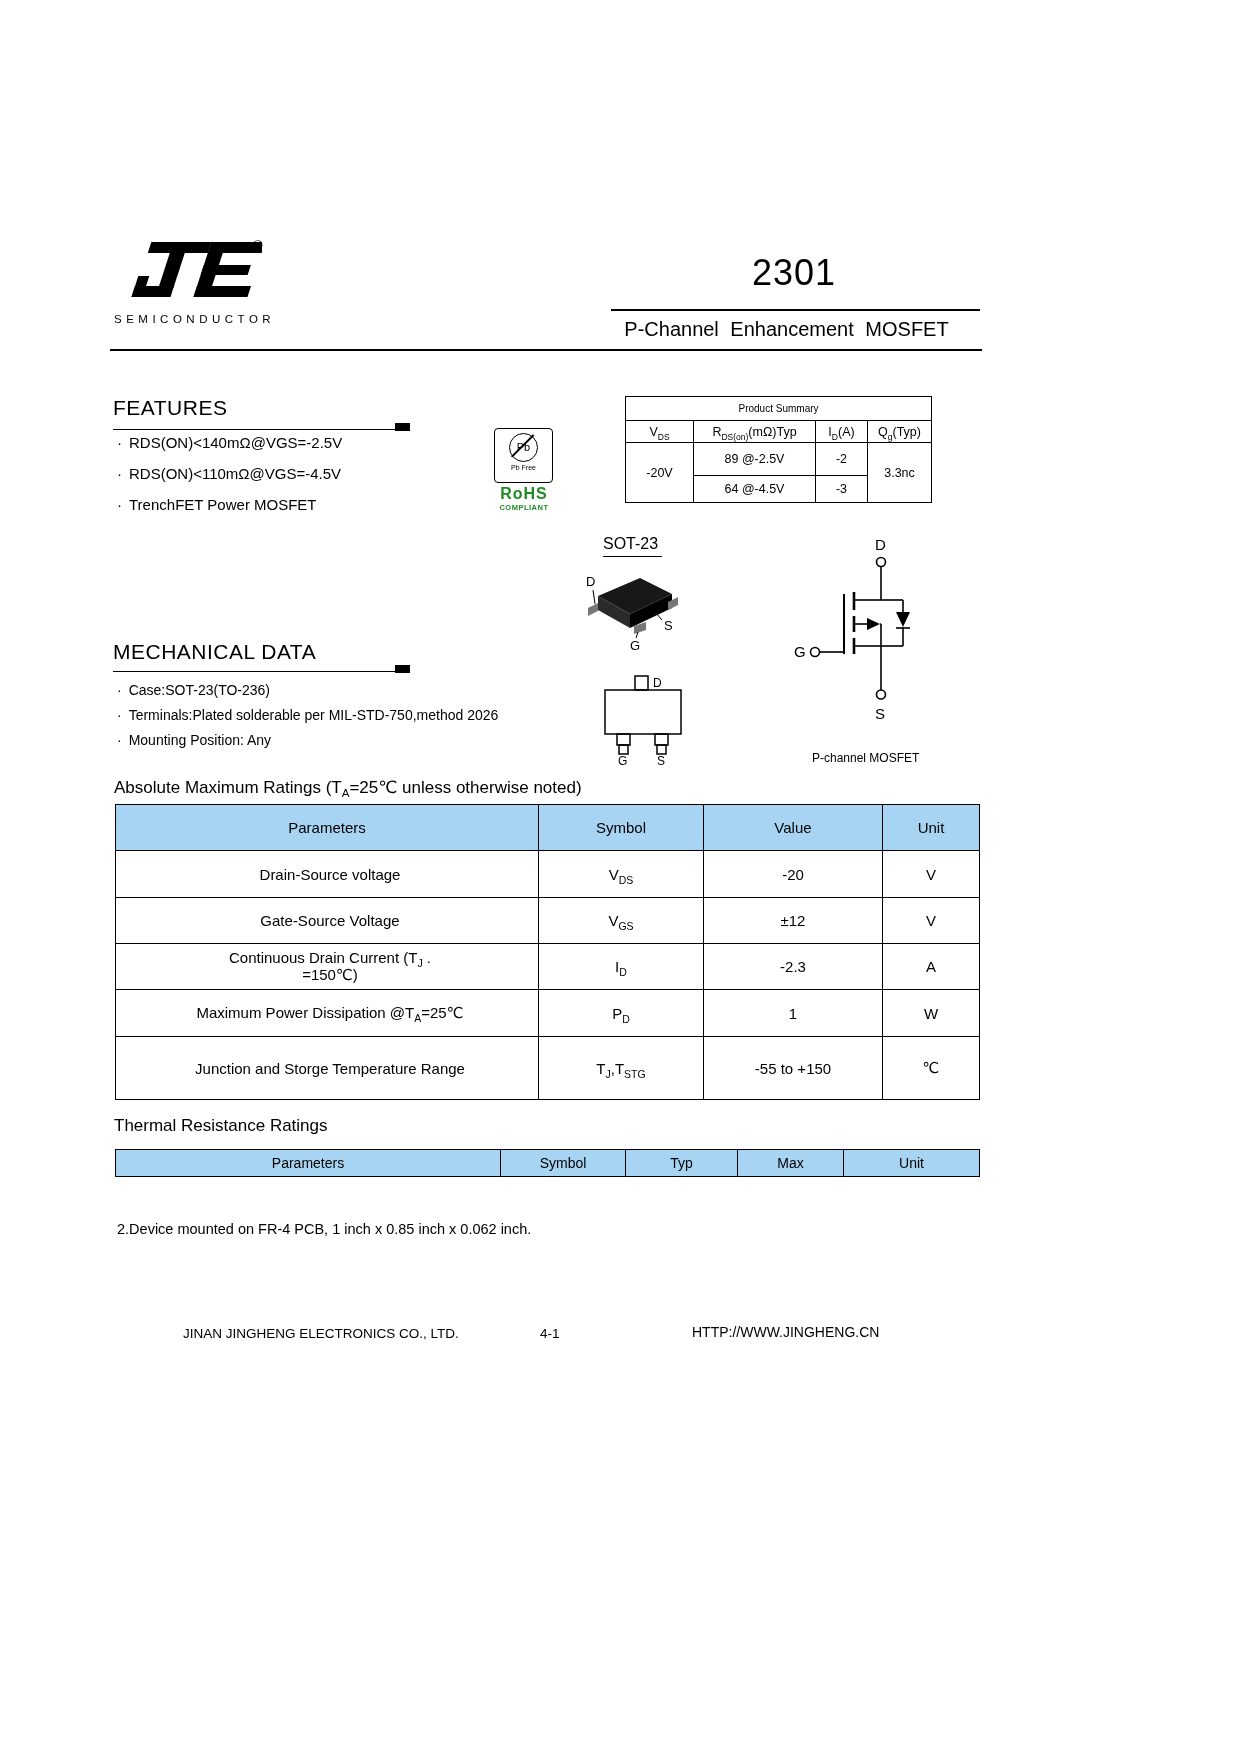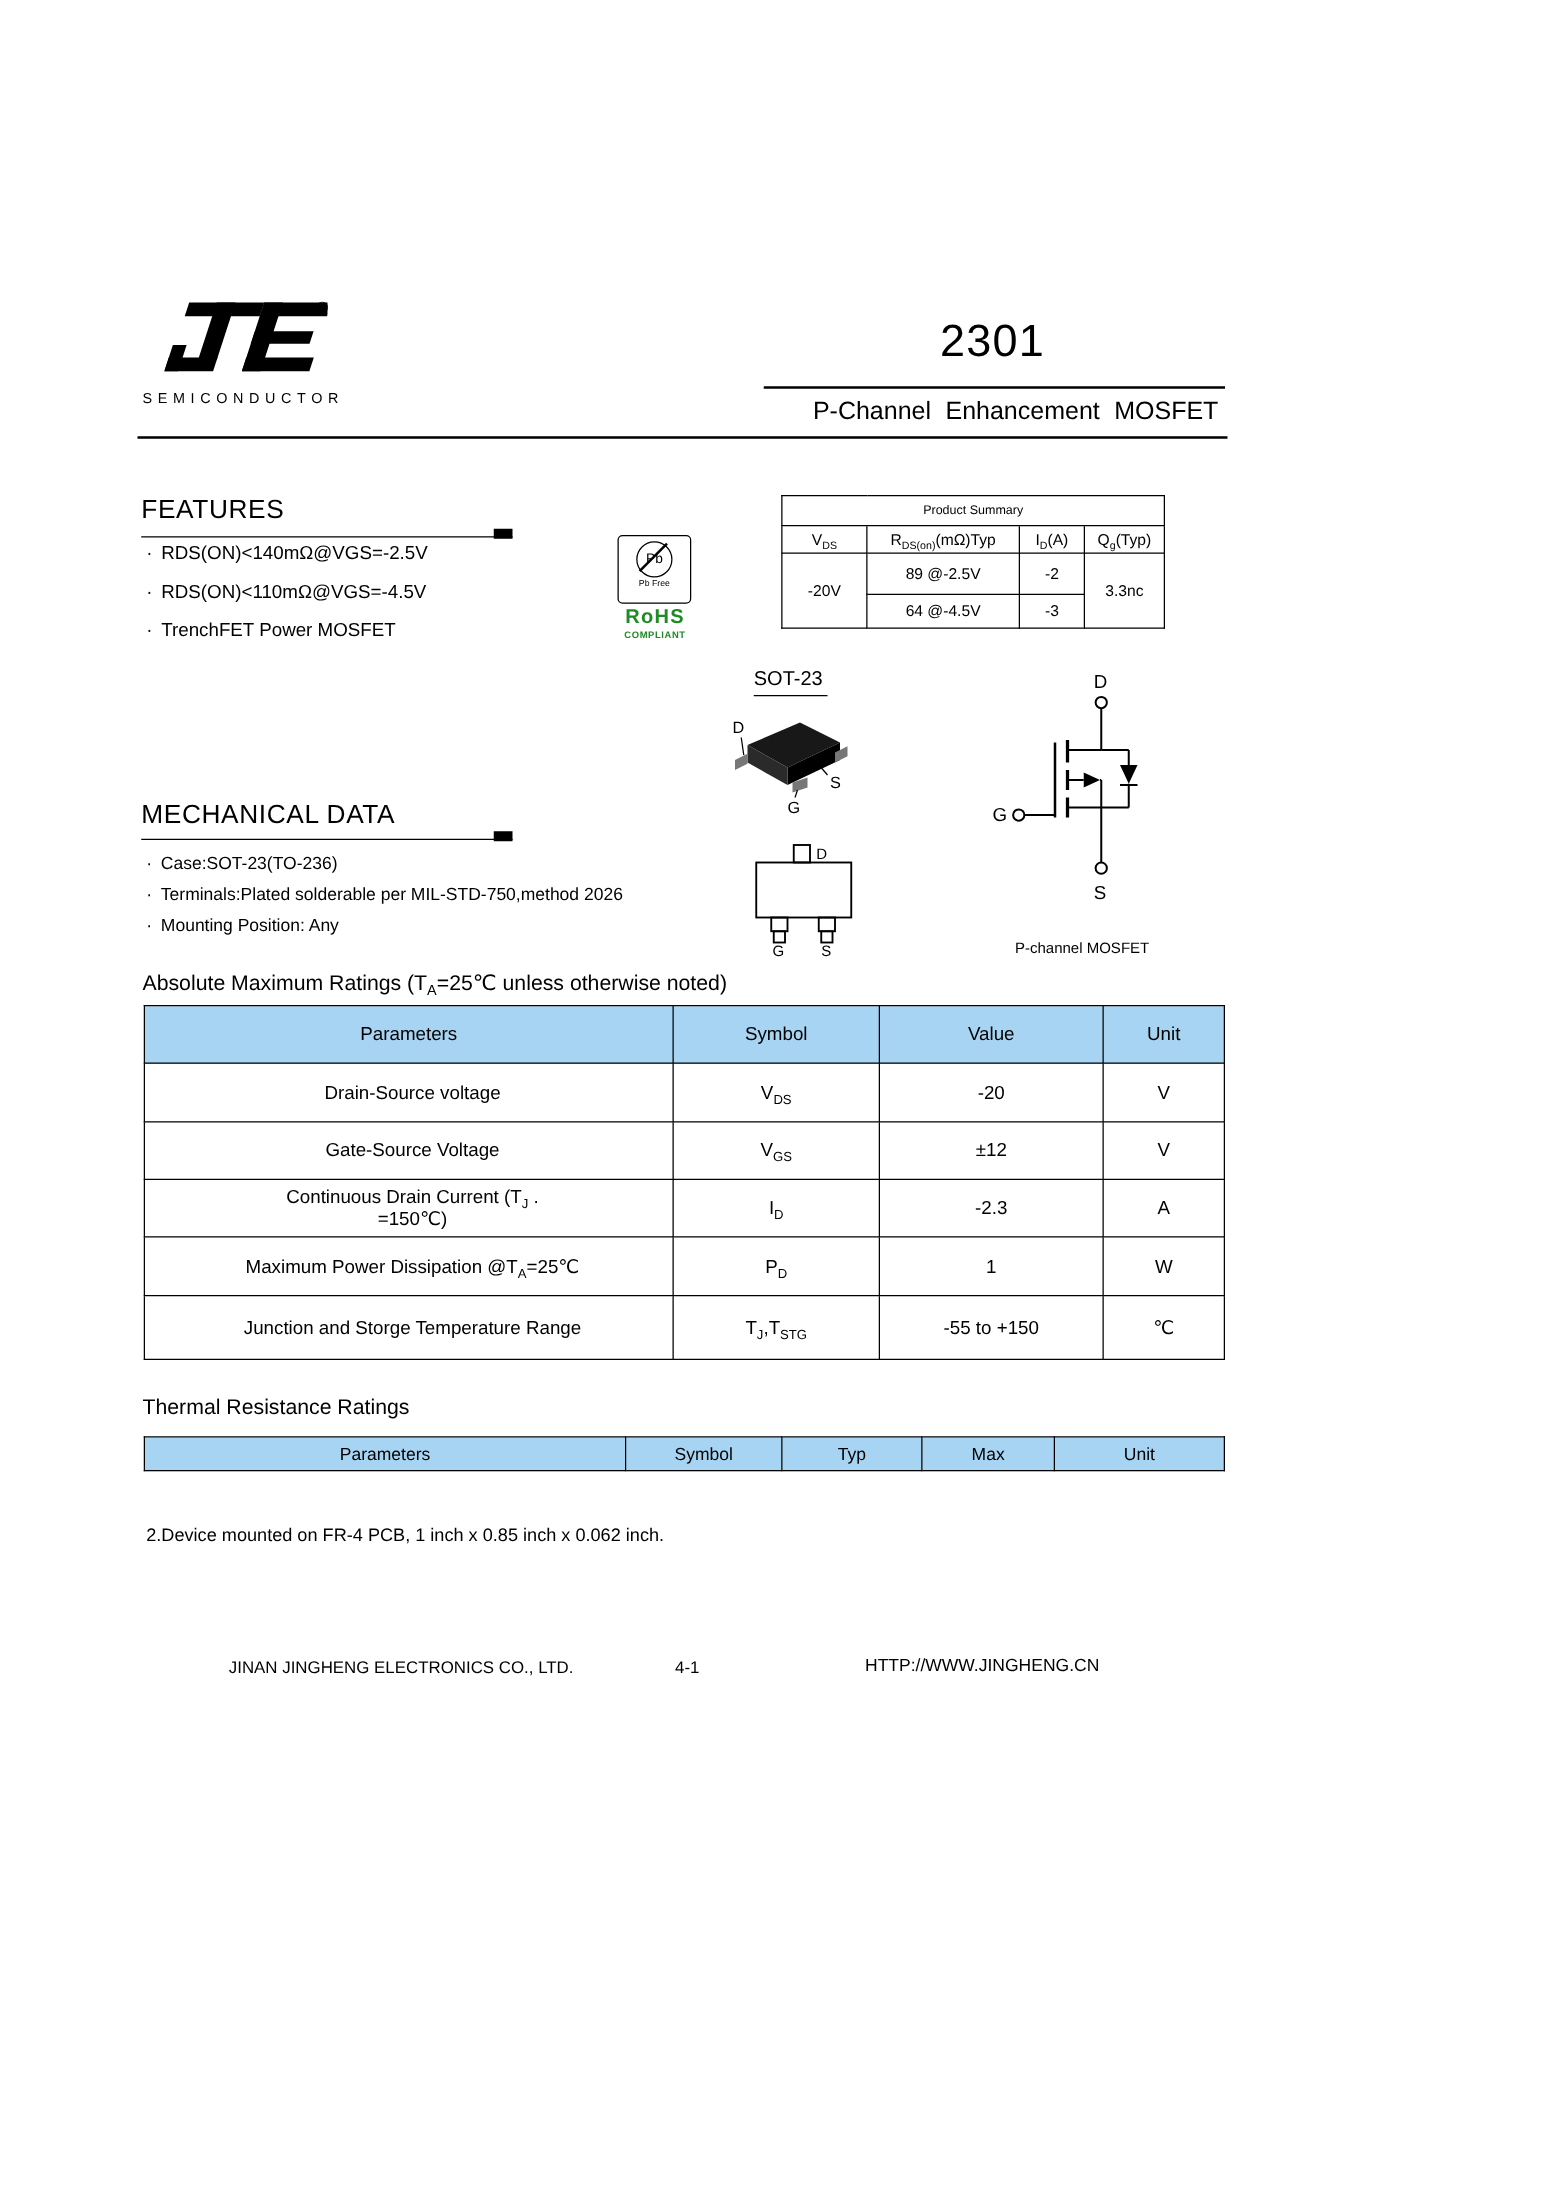--- a/index.html
+++ b/index.html
@@ -10,21 +10,21 @@
   sup{font-size:0.62em;line-height:0;vertical-align:super;}
 
   
   .logo{left:112px;top:240px;width:300px;height:100px;}
   .logo .reg{position:absolute;left:141px;top:-2px;font-size:13px;}
   .logo .semi{position:absolute;left:2px;top:73px;font-size:11.5px;letter-spacing:4.5px;}
 
   
   .part{left:610px;top:252px;width:368px;text-align:center;font-size:36px;letter-spacing:1px;}
   .rule-a{left:611px;top:309px;width:369px;border-top:2px solid #000;}
-  .subtitle{left:628px;top:318px;width:369px;text-align:center;font-size:20px;word-spacing:6px;}
+  .subtitle{left:602px;top:318px;width:369px;text-align:center;font-size:20px;word-spacing:6px;}
   .rule-b{left:110px;top:349px;width:872px;border-top:2px solid #000;}
 
   
   .sec-h{font-size:21px;letter-spacing:0.5px;}
   .h-rule{height:0;border-top:1.6px solid #000;}
   .h-rule .endcap{position:absolute;right:0;top:-7px;width:15px;height:8px;background:#000;}
 
   .feat-list{left:117px;top:434px;font-size:15px;}
   .feat-list .item{margin-bottom:14px;}
   .mech-list{left:117px;top:682px;font-size:14px;}
@@ -248,21 +248,21 @@
       <td><span>I</span><sub>D</sub><span></span><sub></sub></td>
       <td>-2.3</td>
       <td>A</td>
     </tr>
     <tr style="height:47px">
       <td class="p"><span>Maximum Power Dissipation @T</span><sub>A</sub><span>=25℃</span></td>
       <td><span>P</span><sub>D</sub><span></span><sub></sub></td>
       <td>1</td>
       <td>W</td>
     </tr>
-    <tr style="height:51px">
+    <tr style="height:63px">
       <td class="p"><span>Junction and Storge Temperature Range</span><sub></sub><span></span></td>
       <td><span>T</span><sub>J</sub><span>,T</span><sub>STG</sub></td>
       <td>-55 to +150</td>
       <td>℃</td>
     </tr>
   </tbody>
     </table>
 
   <div class="abs tbl-title" style="left:114px;top:1116px;">Thermal Resistance Ratings</div>
   <table class="abs main-table" style="left:115px;top:1149px;">

